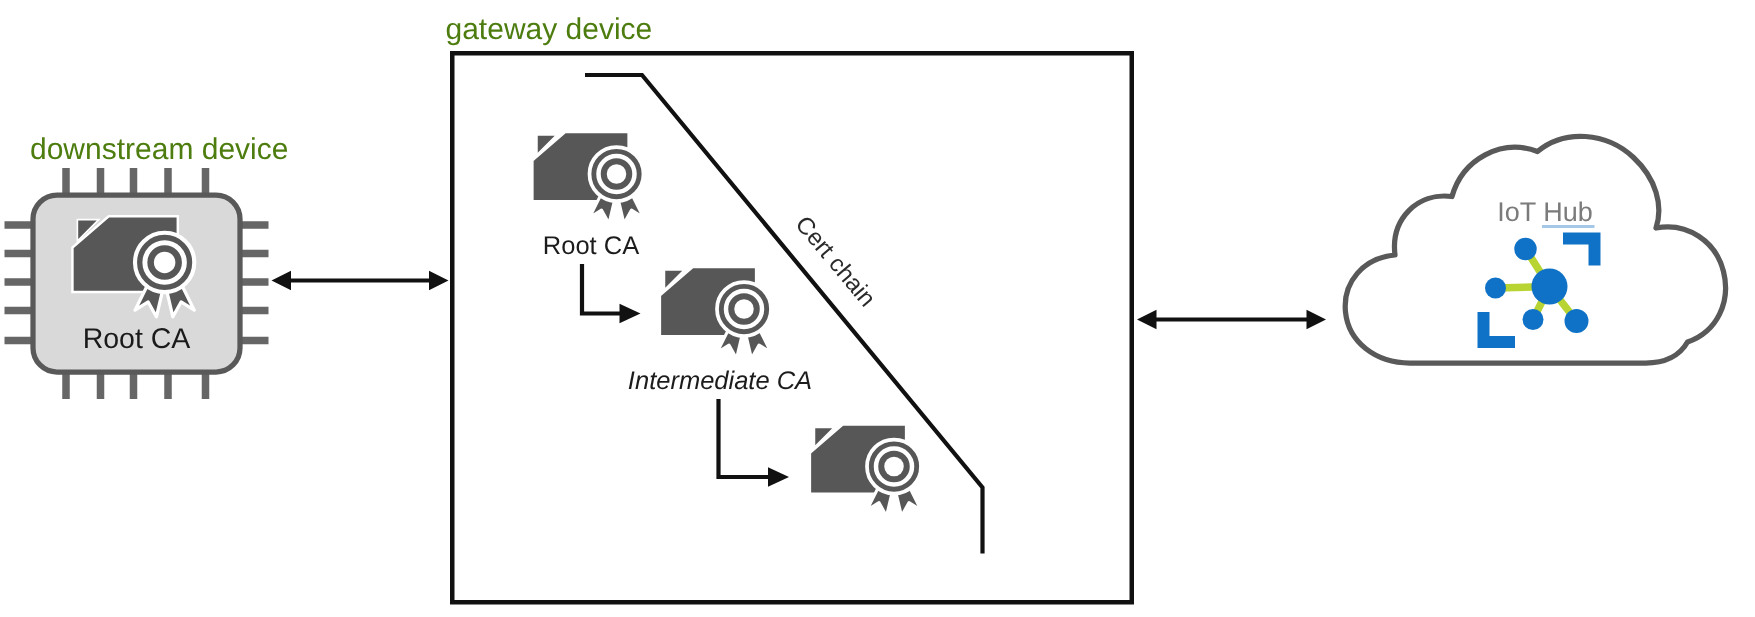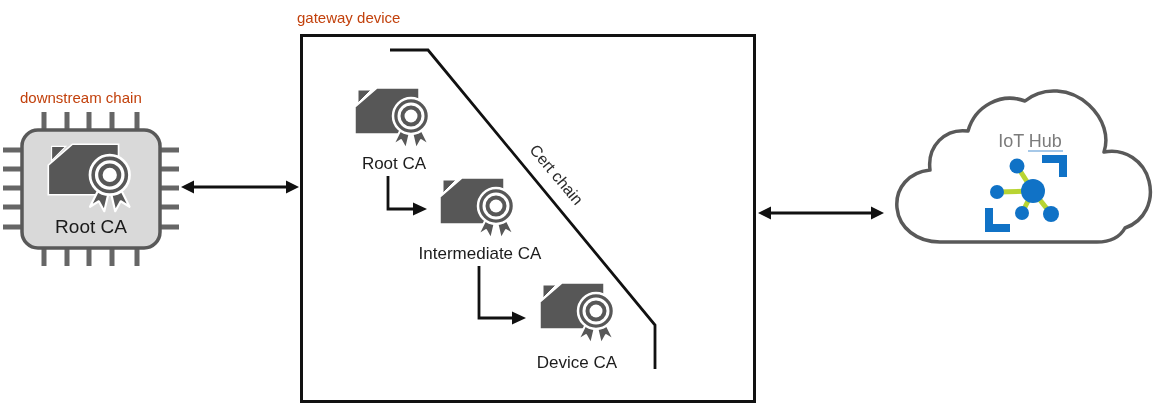--- a/index.html
+++ b/index.html
@@ -7,21 +7,21 @@
     --pin-gray:#666666; --line-black:#111111; --cloud-border:#595959;
     --iot-blue:#1072C6; --iot-lime:#B8D432; --label-gray:#7b7b7b;
     --underline-blue:#a6c8e8; --text-dark:#222222;
   }
   html,body{margin:0;padding:0;background:#ffffff;}
   .canvas{
     position:relative;width:1170px;height:411px;background:#ffffff;
     font-family:"Liberation Sans", sans-serif;overflow:hidden;
   }
   .abs{position:absolute;}
-  .device-label{font-size:15px;color:#c2410c;white-space:nowrap;}
+  .device-label{font-size:20px;color:#4d7c0f;white-space:nowrap;}
   .cert-label{font-size:17px;color:#1c1c1c;text-align:center;white-space:nowrap;}
   .chip-cert-label{font-size:19px;color:#1a1a1a;text-align:center;white-space:nowrap;}
   .gateway-box{
     left:300px;top:34px;width:456px;height:369px;
     border:3px solid var(--line-black);box-sizing:border-box;background:transparent;
   }
   .certchain-label{
     left:496px;top:166px;width:120px;text-align:center;
     font-size:16px;color:#2a2a2a;transform:rotate(50deg);white-space:nowrap;
   }
@@ -45,21 +45,21 @@
         <path d="M19 4 L6 4 L6 17 Z" fill="var(--cert-gray)" stroke="#ffffff" stroke-width="1"></path>
         <path d="M50 41 L41 59 L49 54 L54 63 L58 46 Z" fill="var(--cert-gray)" stroke="#ffffff" stroke-width="2" stroke-linejoin="round"></path>
         <path d="M68 41 L77 59 L69 54 L64 63 L60 46 Z" fill="var(--cert-gray)" stroke="#ffffff" stroke-width="2" stroke-linejoin="round"></path>
         <circle cx="59" cy="30" r="18" fill="var(--cert-gray)" stroke="#ffffff" stroke-width="2.5"></circle>
         <circle cx="59" cy="30" r="12" fill="none" stroke="#ffffff" stroke-width="3"></circle>
         <circle cx="59" cy="30" r="6.5" fill="#ffffff"></circle>
       </g>
     </defs>
   </svg>
 
-  <div class="abs device-label" style="left:20px;top:89px;">downstream chain</div>
+  <div class="abs device-label" style="left:20px;top:89px;">downstream device</div>
 
   <svg class="abs" style="left:0;top:108px;" width="182" height="162" viewBox="0 0 182 162">
     <g fill="var(--pin-gray)">
       <rect x="41.5" y="4" width="5" height="18"></rect>
         <rect x="64.5" y="4" width="5" height="18"></rect>
       <rect x="86.5" y="4" width="5" height="18"></rect>
         <rect x="109.5" y="4" width="5" height="18"></rect>
       <rect x="134.5" y="4" width="5" height="18"></rect>
       <rect x="41.5" y="140" width="5" height="18"></rect>
         <rect x="64.5" y="140" width="5" height="18"></rect>
@@ -89,26 +89,25 @@
   <div class="abs gateway-box"></div>
 
   <svg class="abs" style="left:352px;top:86px;" width="82" height="66" viewBox="0 0 82 66">
       <use href="#cert-icon"></use>
     </svg>
   <div class="abs cert-label" style="left:344px;top:154px;width:100px;">Root CA</div>
 
   <svg class="abs" style="left:437px;top:176px;" width="82" height="66" viewBox="0 0 82 66">
       <use href="#cert-icon"></use>
     </svg>
-  <div class="abs cert-label" style="left:410px;top:244px;width:140px;">Intermediate CA</div>
+  <div class="abs cert-label" style="left:410px;top:244px;width:140px;font-style:italic;">Intermediate CA</div>
 
   <svg class="abs" style="left:537px;top:281px;" width="82" height="66" viewBox="0 0 82 66">
       <use href="#cert-icon"></use>
     </svg>
-  <div class="abs cert-label" style="left:517px;top:353px;width:120px;">Device CA</div>
 
   <div class="abs certchain-label">Cert chain</div>
 
   <svg class="abs" style="left:885px;top:82px;" width="278" height="166" viewBox="0 0 278 166">
     <path d="M55 160
              C 32 160, 14 146, 12 126
              C 10 106, 24 90, 45 88
              C 42 64, 60 46, 83 49
              C 90 24, 116 10, 140 19
              C 158 4, 186 6, 204 23

